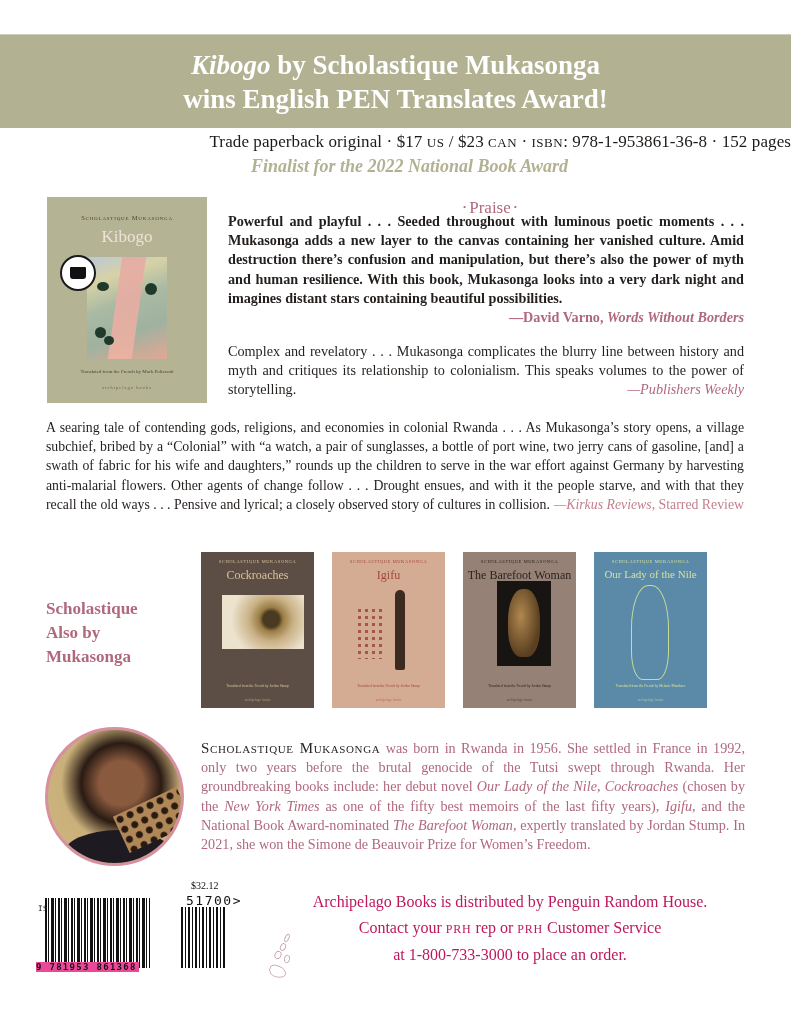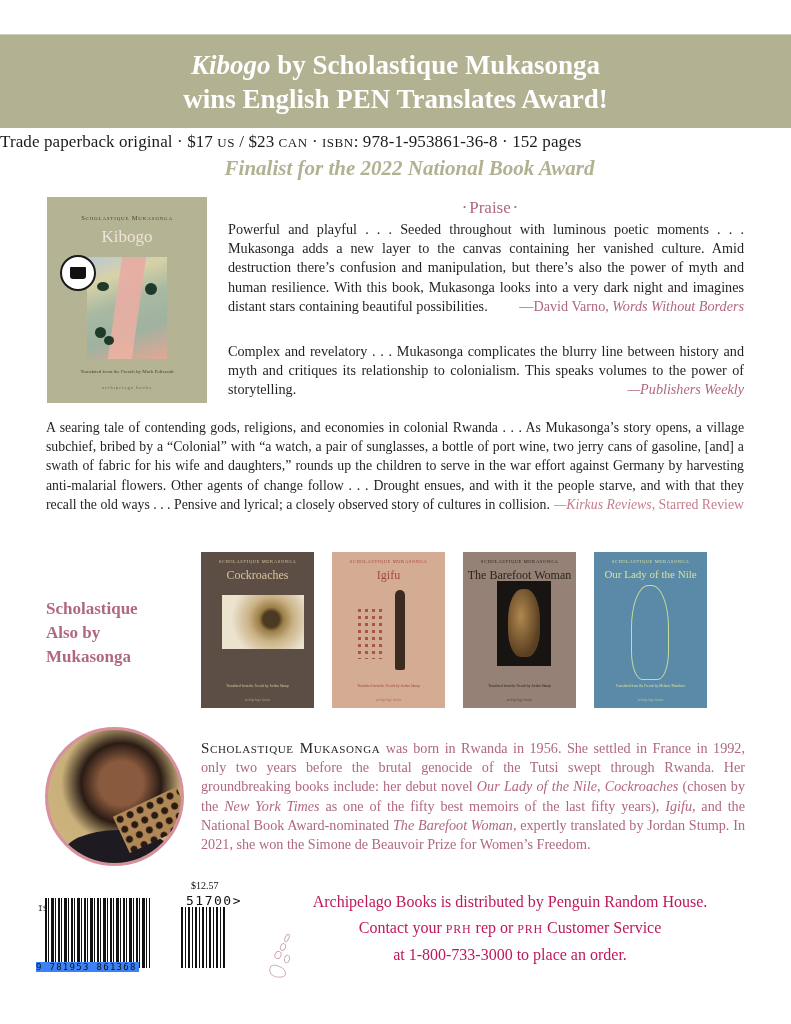--- a/index.html
+++ b/index.html
@@ -8,27 +8,27 @@
 
   .banner {
     position: absolute; left: 0; top: 34px; width: 791px; height: 94px;
     background: #b2b192; border-top: 1px solid #cfcdbb;
     display: flex; flex-direction: column; align-items: center; justify-content: center;
     color: #ffffff; font-weight: bold; font-size: 27px; line-height: 34px; text-align: center;
   }
   .banner .ital { font-style: italic; }
 
   .trade-line {
-    position: absolute; left: 0; top: 132px; width: 791px; text-align: left;
+    position: absolute; left: 0; top: 132px; width: 791px; text-align: right;
     font-size: 17px; color: #1e1a18; letter-spacing: 0.1px;
   }
   .trade-line .sc { font-size: 13px; letter-spacing: 0.5px; }
   .finalist {
     position: absolute; left: 0; top: 156px; width: 791px; text-align: center;
-    font-size: 21px; font-style: italic; font-weight: bold; color: #b2b192; padding-left: 28px;
+    font-size: 18px; font-style: italic; font-weight: bold; color: #b2b192; padding-left: 28px;
   }
 
   
   .main-cover {
     position: absolute; left: 47px; top: 197px; width: 160px; height: 206px;
     background: #b4b394; overflow: hidden;
   }
   .main-cover .c-author { position: absolute; top: 17px; width: 100%; text-align: center; font-size: 6.5px; letter-spacing: 0.8px; color: #4a4438; font-variant: small-caps; }
   .main-cover .c-title { position: absolute; top: 30px; width: 100%; text-align: center; font-size: 17px; color: #efe1d8; }
   .main-cover .art { position: absolute; left: 40px; top: 60px; width: 80px; height: 102px;
@@ -44,21 +44,21 @@
 
   .praise-heading {
     position: absolute; left: 220px; top: 198px; width: 540px; text-align: center;
     font-size: 17px; color: #b0687c;
   }
   .praise-heading .dot { font-size: 9px; vertical-align: 3px; padding: 0 3px; }
 
   .quote { position: absolute; font-size: 14.2px; line-height: 19.2px; text-align: justify; color: #231f1d; }
   .quote .attr { color: #b0687c; }
   .quote .attr i { font-style: italic; }
-  .q1 { left: 228px; top: 220px; width: 516px; }
+  .q1 { left: 228px; top: 212px; width: 516px; font-weight: bold; }
   .q2 { left: 228px; top: 342px; width: 516px; }
   .q3 { left: 46px; top: 418px; width: 698px; font-size: 13.8px; }
   .q1 .attr-line, .q2 .attr-line, .q3 .attr-line { float: right; }
   .q3 .attr { font-style: italic; color: #c47f8c; }
   .q3 .attr .plain { font-style: normal; }
 
   .also-by {
     position: absolute; left: 46px; top: 597px; width: 150px;
     font-size: 17px; line-height: 24px; font-weight: bold; color: #b0687c;
   }
@@ -101,21 +101,21 @@
   .bio i { font-style: italic; }
 
   .barcode { position: absolute; left: 33px; top: 878px; width: 180px; height: 84px; }
   .barcode .isbn-top { position: absolute; left: 5px; top: 26px; font-family: "DejaVu Sans Mono", monospace; font-size: 7.5px; color: #111; letter-spacing: 0.4px; }
   .barcode .price { position: absolute; left: 158px; top: 2px; font-size: 10px; color: #111; }
   .barcode .bars-main { position: absolute; left: 12px; top: 20px; width: 105px; height: 70px;
     background: repeating-linear-gradient(90deg, #111 0 2px, #fff 2px 3px, #111 3px 4px, #fff 4px 6px, #111 6px 9px, #fff 9px 10px, #111 10px 11px, #fff 11px 13px); }
   .barcode .bars-addon { position: absolute; left: 148px; top: 29px; width: 46px; height: 61px;
     background: repeating-linear-gradient(90deg, #111 0 2px, #fff 2px 4px, #111 4px 5px, #fff 5px 7px); }
   .barcode .addon-num { position: absolute; left: 153px; top: 15px; font-family: "DejaVu Sans Mono", monospace; font-size: 13px; color: #111; letter-spacing: 1.5px; }
-  .barcode .isbn-bottom { position: absolute; left: 3px; top: 84px; font-family: "DejaVu Sans Mono", monospace; font-size: 9px; color: #111; letter-spacing: 1.3px; background: #3b82f6; padding-right: 2px; }
+  .barcode .isbn-bottom { position: absolute; left: 3px; top: 84px; font-family: "DejaVu Sans Mono", monospace; font-size: 9px; color: #111; letter-spacing: 1.3px; background: #ec4899; padding-right: 2px; font-weight: bold; }
 
   .logo-mark { position: absolute; left: 265px; top: 932px; width: 30px; height: 50px; }
 
   .distrib {
     position: absolute; left: 250px; top: 889px; width: 520px; text-align: center;
     font-size: 16px; line-height: 26px; color: #be185d;
   }
   .distrib .sc { font-size: 12px; letter-spacing: 0.8px; }
 </style>
 </head>
@@ -212,21 +212,21 @@
   <div class="shirt"></div>
   <div class="scarf"></div>
 </div>
 
 <div class="bio">
   <span class="name">Scholastique Mukasonga</span><span> was born in Rwanda in 1956. She settled in France in 1992, only two years before the brutal genocide of the Tutsi swept through Rwanda. Her groundbreaking books include: her debut novel </span><i>Our Lady of the Nile</i><span>, </span><i>Cockroaches</i><span> (chosen by the </span><i>New York Times</i><span> as one of the fifty best memoirs of the last fifty years), </span><i>Igifu</i><span>, and the National Book Award-nominated </span><i>The Barefoot Woman</i><span>, expertly translated by Jordan Stump. In 2021, she won the Simone de Beauvoir Prize for Women’s Freedom.</span>
 </div>
 
 <div class="barcode">
   <div class="isbn-top">ISBN 978-1-953861-36-8</div>
-  <div class="price">$12.57</div>
+  <div class="price">$32.12</div>
   <div class="bars-main"></div>
   <div class="addon-num">51700&gt;</div>
   <div class="bars-addon"></div>
   <div class="isbn-bottom">9 781953 861368</div>
 </div>
 
 <svg class="logo-mark" viewBox="0 0 30 50">
   <g fill="none" stroke="#c9a5ae" stroke-width="0.9">
     <ellipse cx="22" cy="6" rx="1.8" ry="4" transform="rotate(25 22 6)"></ellipse>
     <ellipse cx="18" cy="15" rx="2.4" ry="3.5" transform="rotate(25 18 15)"></ellipse>

